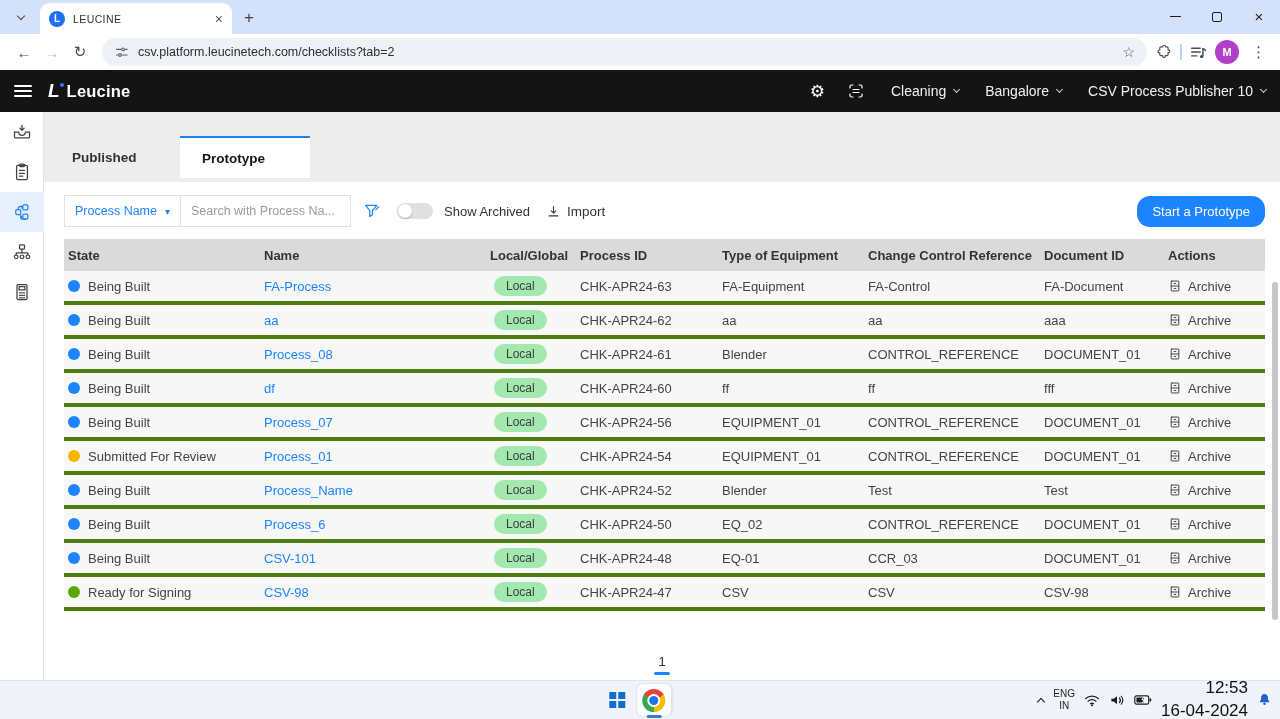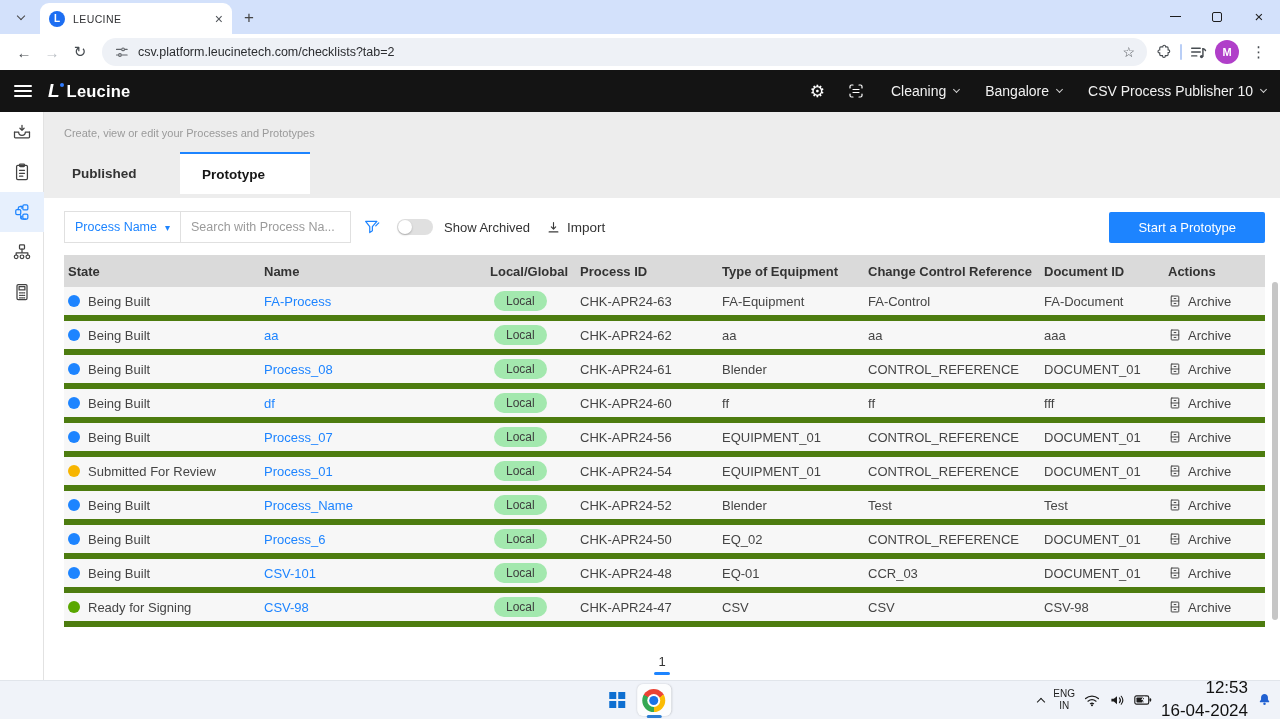--- a/index.html
+++ b/index.html
@@ -66,27 +66,27 @@
   .dd-box { height:32px; border:1px solid #e0e0e0; display:flex; align-items:center; padding:0 10px; gap:8px; background:#fff; color:#1d84ff; font-size:12.5px; white-space:nowrap; }
   .dd-caret { color:#1d84ff; font-size:10px; }
   .search { height:32px; width:170px; border:1px solid #e0e0e0; border-left:none; padding:0 10px; font-size:12.5px; color:#555; outline:none; font-family:"Liberation Sans", sans-serif; }
   .search::placeholder { color:#9b9b9b; }
   .funnel { margin-left:12px; display:flex; align-items:center; }
   .toggle { width:36px; height:16px; background:#e0e0e0; border-radius:8px; position:relative; margin-left:16px; flex:0 0 36px; }
   .toggle-knob { position:absolute; left:1px; top:1px; width:14px; height:14px; border-radius:50%; background:#fff; box-shadow:0 1px 2px rgba(0,0,0,.25); }
   .toggle-label { font-size:13px; color:#333; margin-left:11px; white-space:nowrap; }
   .import { display:flex; align-items:center; gap:6px; margin-left:16px; font-size:13.5px; color:#333; }
   .toolbar-spacer { flex:1; }
-  .start-btn { background:#1d84ff; color:#fff; font-size:13px; height:31px; padding:0 29px; border:none; border-radius:2px; font-family:"Liberation Sans", sans-serif; }
+  .start-btn { background:#1d84ff; color:#fff; font-size:13px; height:31px; padding:0 15px; border:none; border-radius:13px; font-family:"Liberation Sans", sans-serif; }
 
   .grid-cols { display:grid; grid-template-columns:196px 226px 90px 142px 146px 176px 124px auto; align-items:center; }
   .thead { background:#dadada; height:32px; margin:0 15px 0 20px; font-size:13px; font-weight:bold; color:#333; }
   .thead span { padding-left:4px; }
   .tbody { margin:0 15px 0 20px; }
-  .row { height:34px; background:#f7f7f7; border-bottom:6px solid #4d7c0f; font-size:13px; color:#454545; }
+  .row { height:34px; background:#f7f7f7; border-bottom:4px solid #4d7c0f; font-size:13px; color:#454545; }
   .cell { padding-left:4px; white-space:nowrap; overflow:hidden; }
   .state-cell { display:flex; align-items:center; gap:8px; }
   .dot { width:12px; height:12px; border-radius:50%; flex:0 0 12px; }
   .name-cell { color:#1d84ff; }
   .pill { display:inline-block; background:#a3e8ae; color:#3d3d3d; font-size:12px; padding:3px 12px; border-radius:11px; margin-left:4px; }
   .action-cell { display:flex; align-items:center; gap:6px; }
 
   .pagination { margin-top:auto; padding:6px 0 5px; display:flex; flex-direction:column; align-items:center; gap:3px; }
   .page-num { font-size:13px; color:#333; }
   .page-bar { width:16px; height:3px; background:#1d84ff; border-radius:2px; }
@@ -248,21 +248,20 @@
         <svg width="20" height="20" viewBox="0 0 24 24">
             <rect x="6" y="3" width="12" height="18" rx="1.5"></rect>
             <rect x="8.5" y="5.5" width="7" height="4"></rect>
             <path d="M9 13h1.2M11.5 13h1.2M14 13h1.2M9 16h1.2M11.5 16h1.2M14 16h1.2M9 19h1.2M11.5 19h1.2M14 19h1.2"></path>
           </svg>
       </div>
     </div>
 
     <div class="content">
       <div class="page-head">
-        <div class="page-sub">Create, view or edit your Processes and Prototypes</div>
       </div>
 
       <div class="tabs">
         <div class="tab-item">Published</div>
         <div class="tab-item active">Prototype</div>
       </div>
 
       <div class="panel">
         <div class="toolbar">
           <div class="dd-box">

